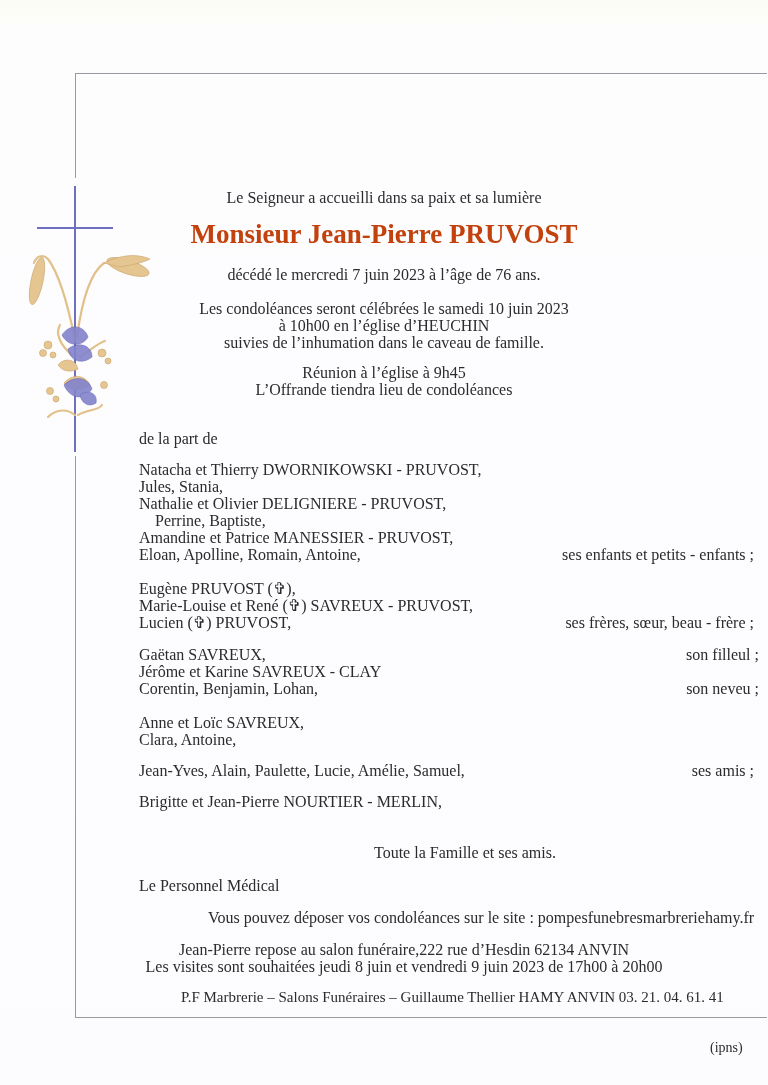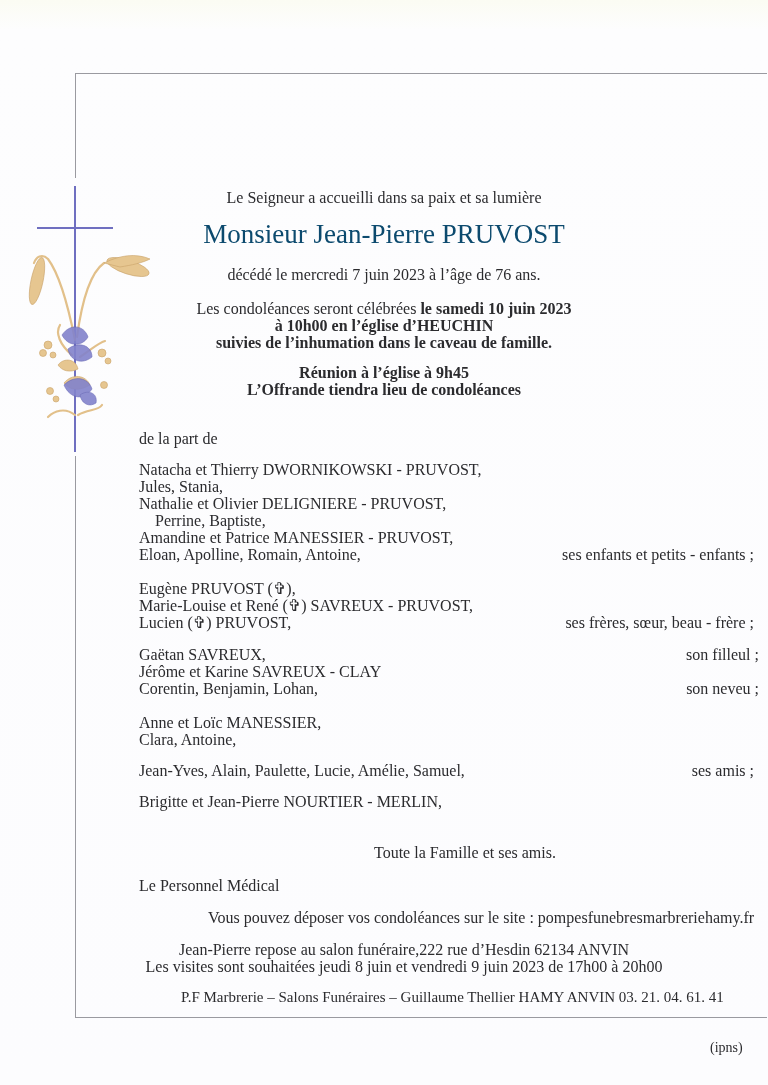--- a/index.html
+++ b/index.html
@@ -18,22 +18,22 @@
     .frame-left-a { left: 75px; top: 73px; width: 1px; height: 105px; }
     .frame-left-b { left: 75px; top: 456px; width: 1px; height: 562px; }
     .frame-bottom { left: 75px; top: 1017px; width: 692px; height: 1px; }
 
     .cross-v { position: absolute; left: 74px; top: 186px; width: 2px; height: 266px; background: #6f6fc0; }
     .cross-h { position: absolute; left: 37px; top: 227px; width: 76px; height: 2px; background: #6f6fc0; }
 
     .t { position: absolute; white-space: nowrap; font-size: 16px; line-height: 17px; }
     .c { left: 0; width: 768px; text-align: center; }
     .r { }
-    .b { font-weight: bold; }
-    .title { font-size: 27px; line-height: 32px; font-weight: normal; color: #0c4a6e; }
+    .b { font-weight: normal; }
+    .title { font-size: 27px; line-height: 32px; font-weight: bold; color: #c2410c; }
   </style>
 </head>
 <body>
 
 <div class="page-bg"></div>
 
 <div class="line frame-top"></div>
 <div class="line frame-left-a"></div>
 <div class="line frame-left-b"></div>
 <div class="line frame-bottom"></div>
@@ -100,21 +100,21 @@
 <div class="t" style="left:139px;top:597px">Marie-Louise et René (✞) SAVREUX - PRUVOST,</div>
 <div class="t" style="left:139px;top:614px">Lucien (✞) PRUVOST,</div>
 <div class="t r" style="right:14px;top:614px">ses frères, sœur, beau - frère ;</div>
 
 <div class="t" style="left:139px;top:646px">Gaëtan SAVREUX,</div>
 <div class="t r" style="right:9px;top:646px">son filleul ;</div>
 <div class="t" style="left:139px;top:663px">Jérôme et Karine SAVREUX - CLAY</div>
 <div class="t" style="left:139px;top:680px">Corentin, Benjamin, Lohan,</div>
 <div class="t r" style="right:9px;top:680px">son neveu ;</div>
 
-<div class="t" style="left:139px;top:714px">Anne et Loïc MANESSIER,</div>
+<div class="t" style="left:139px;top:714px">Anne et Loïc SAVREUX,</div>
 <div class="t" style="left:139px;top:731px">Clara, Antoine,</div>
 
 <div class="t" style="left:139px;top:762px">Jean-Yves, Alain, Paulette, Lucie, Amélie, Samuel,</div>
 <div class="t r" style="right:14px;top:762px">ses amis ;</div>
 
 <div class="t" style="left:139px;top:793px">Brigitte et Jean-Pierre NOURTIER - MERLIN,</div>
 
 <div class="t" style="left:374px;top:844px">Toute la Famille et ses amis.</div>
 <div class="t" style="left:139px;top:877px">Le Personnel Médical</div>
 <div class="t" style="left:208px;top:909px">Vous pouvez déposer vos condoléances sur le site : pompesfunebresmarbreriehamy.fr</div>

